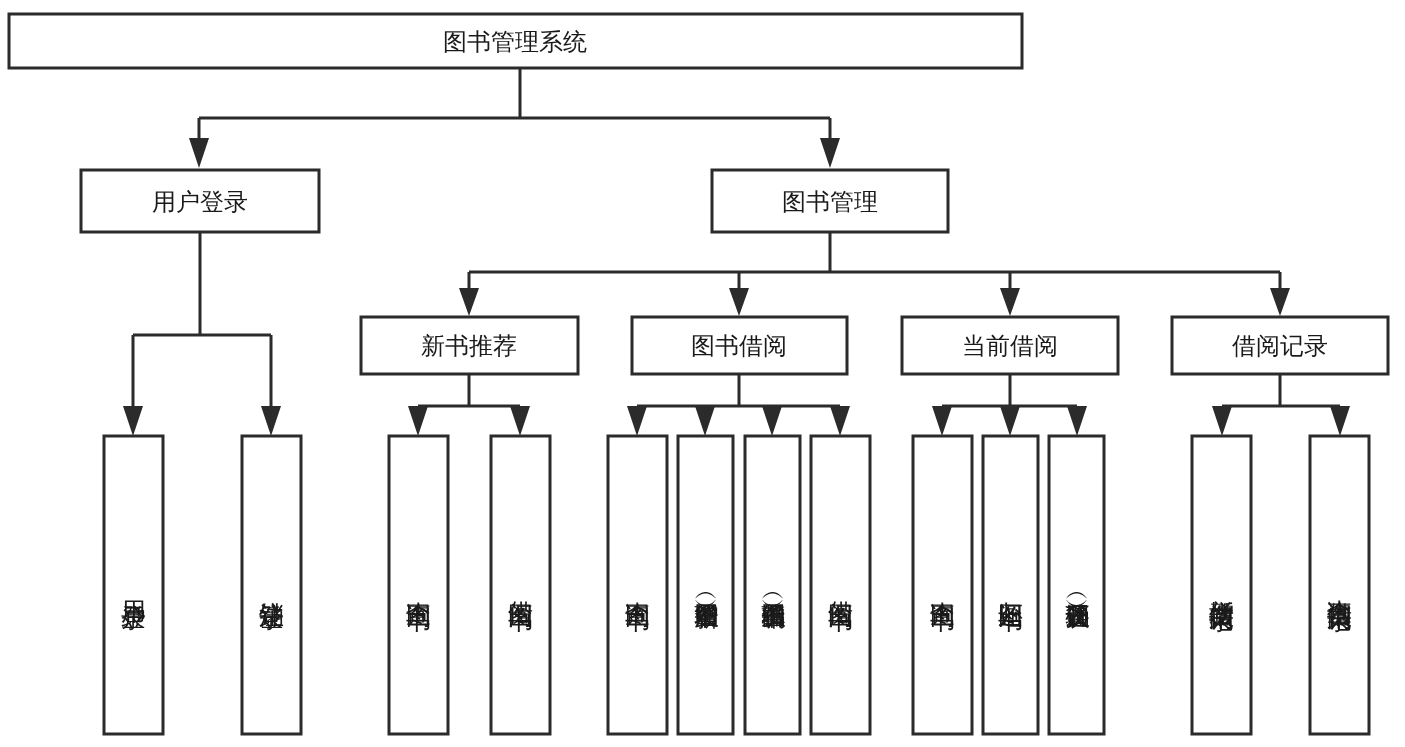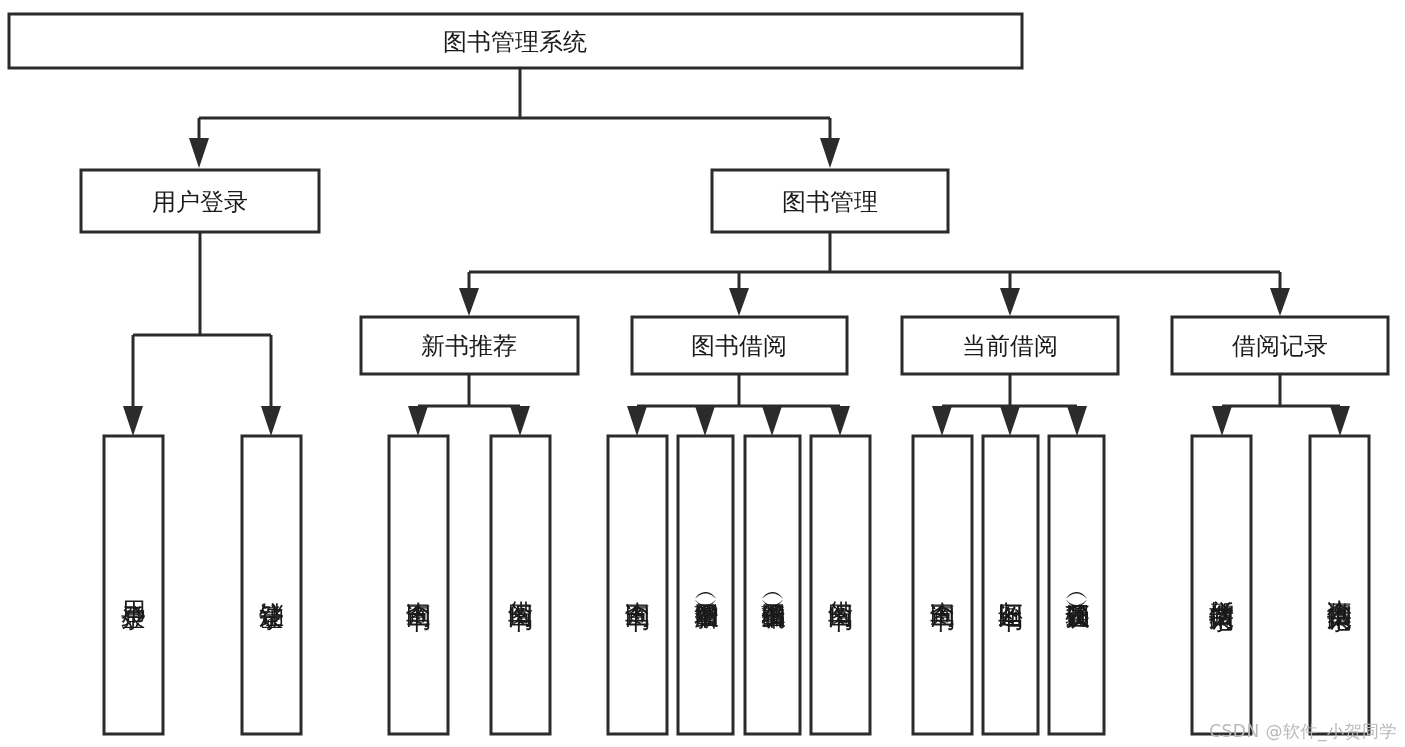--- a/index.html
+++ b/index.html
@@ -240,15 +240,14 @@
     <span class="leaf-text tight">确认归还（管理员）</span>
   </div>
 
   <div class="leaf-label-wrap" style="left:1192px; top:436px; width:59px; height:298px;">
     <span class="leaf-text">新增借阅记录</span>
   </div>
   <div class="leaf-label-wrap" style="left:1310px; top:436px; width:59px; height:298px;">
     <span class="leaf-text">查询借阅记录</span>
   </div>
 
-  <div id="watermark">CSDN @软件_小贺同学</div>
 
 </div>
 
 </body></html>

